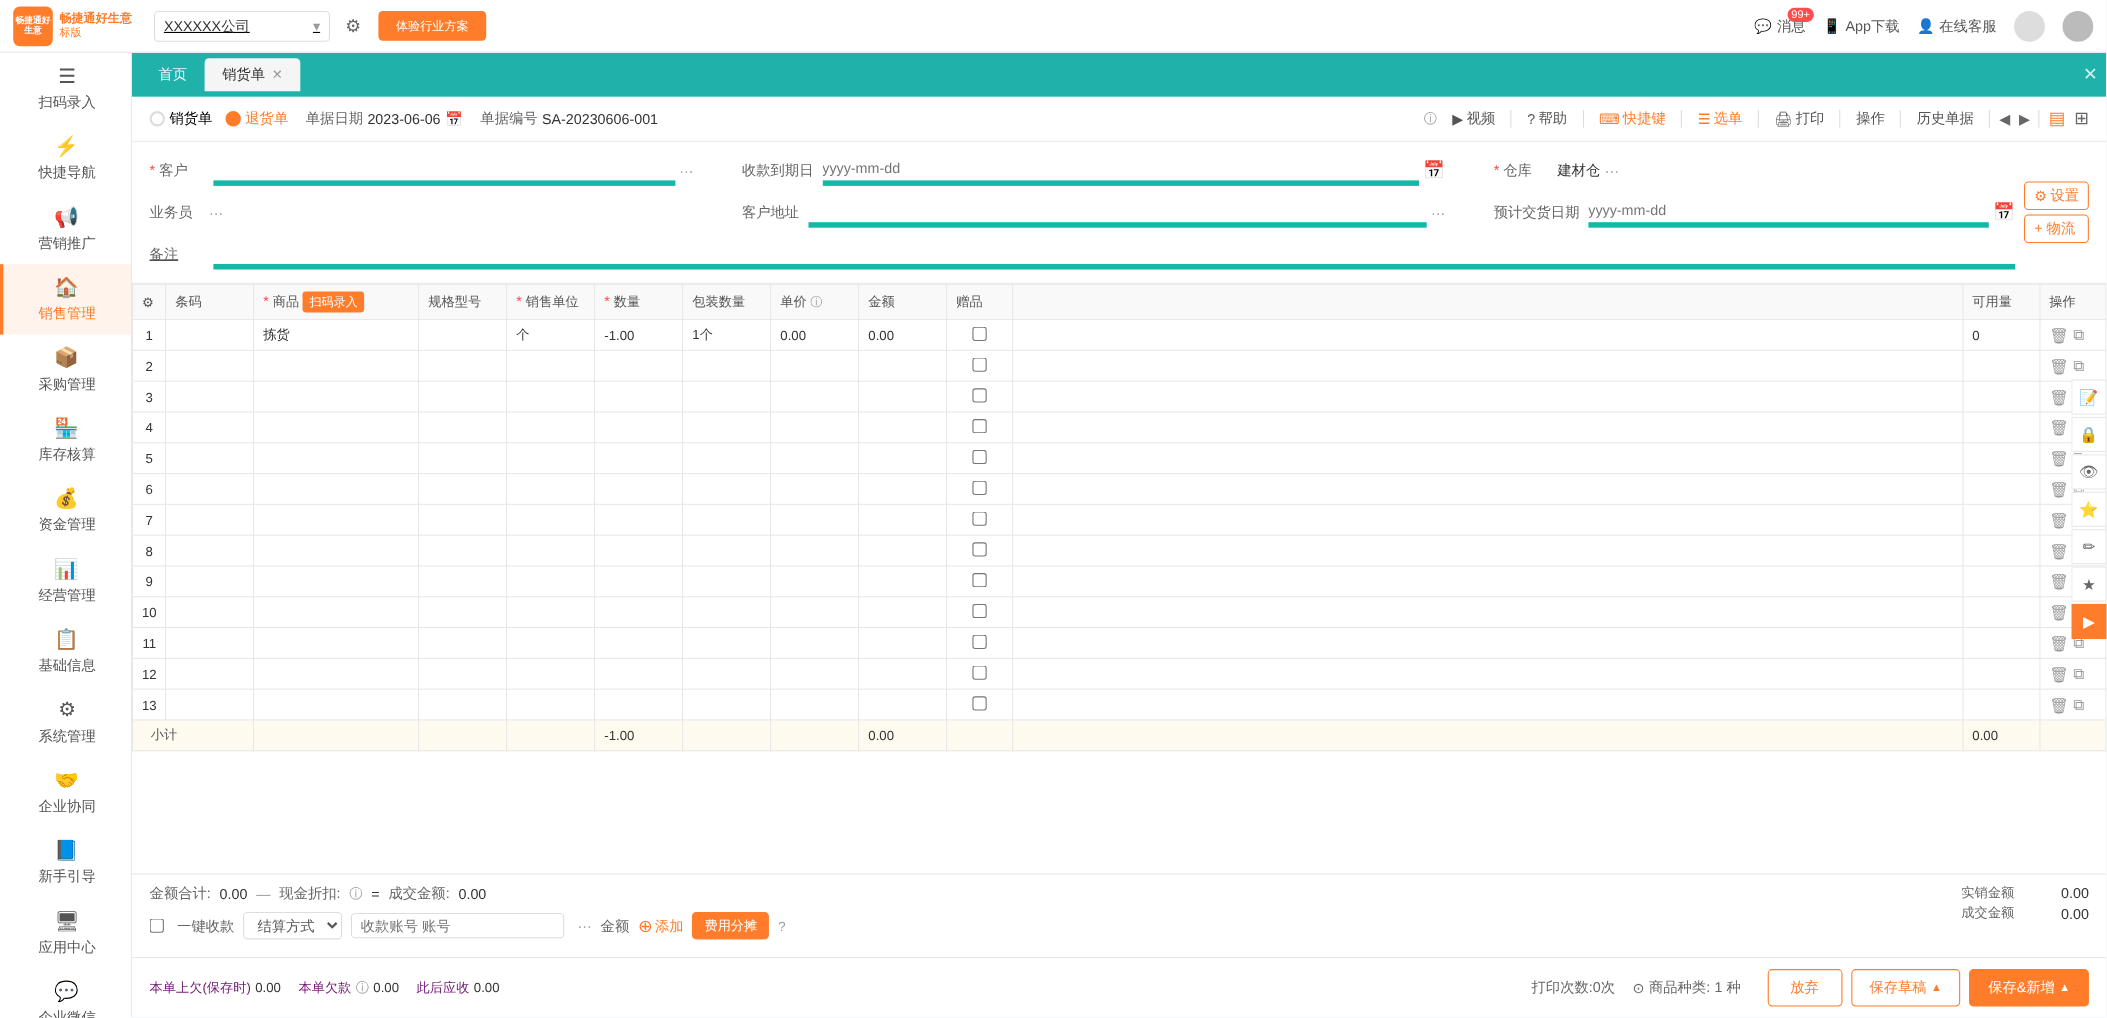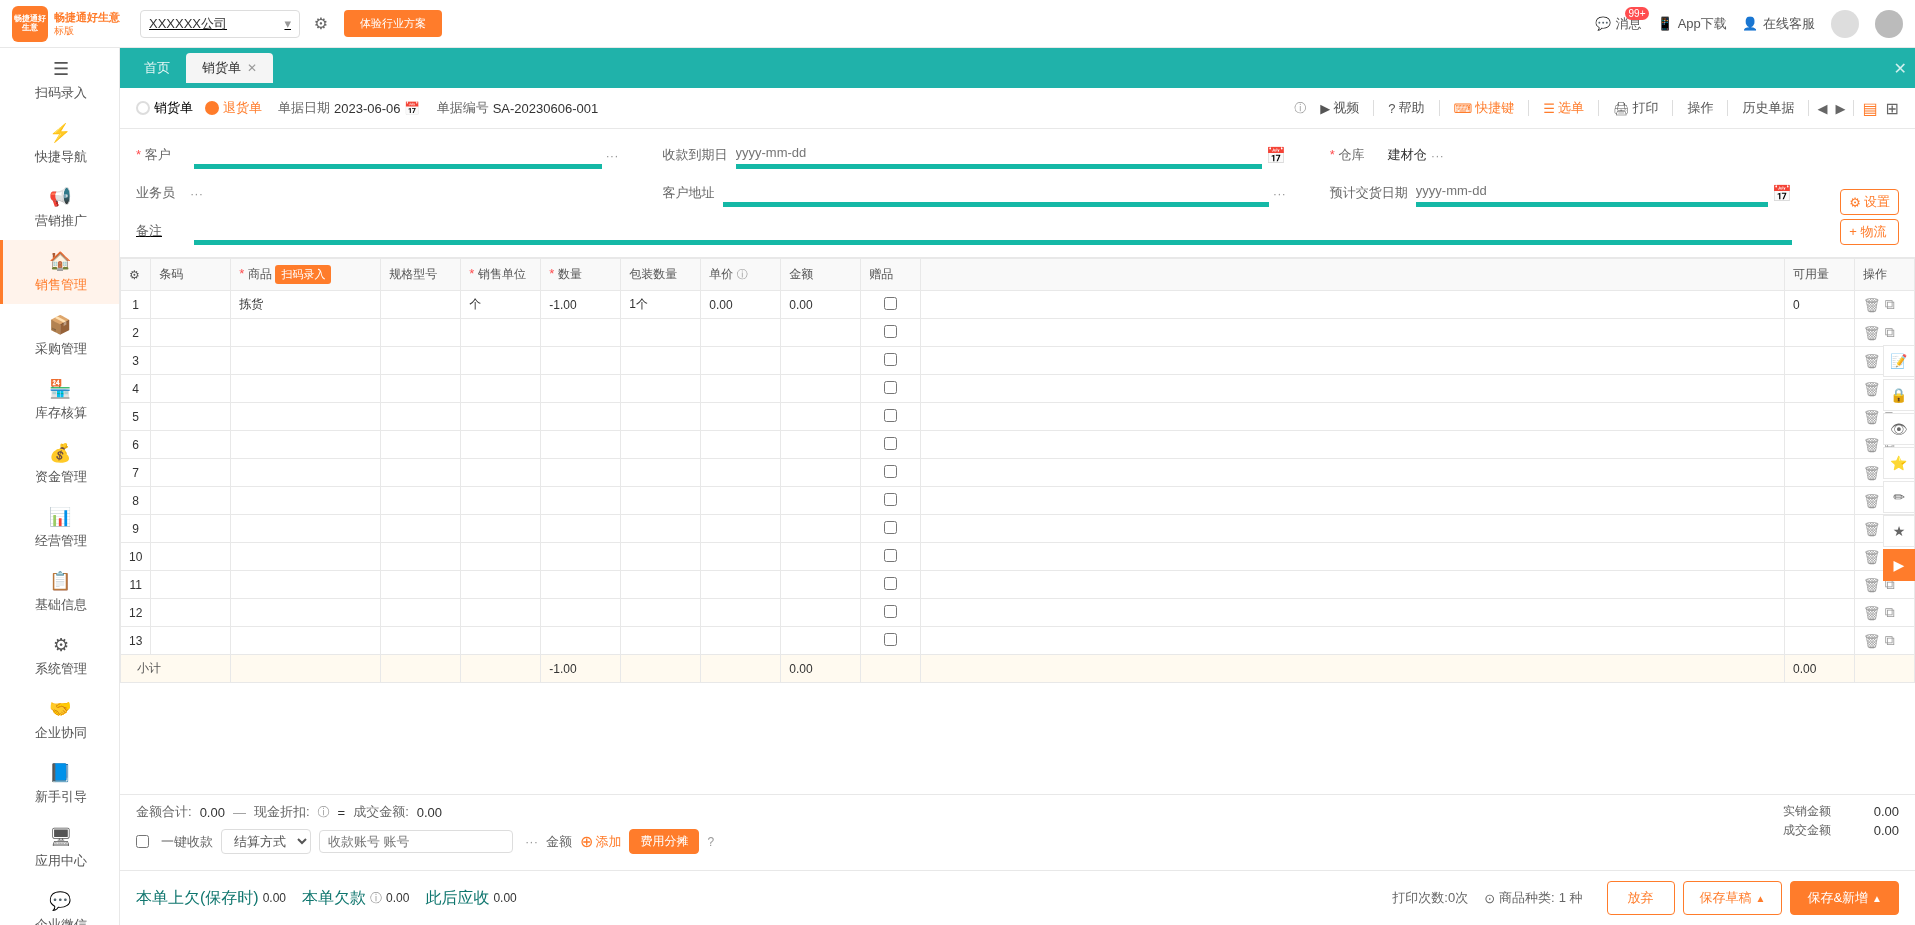--- a/index.html
+++ b/index.html
@@ -94,21 +94,21 @@
     .payment-checkbox { margin-right: 4px; }
     .select-box { border: 1px solid #ddd; border-radius: 4px; padding: 3px 8px; color: #555; background: white; cursor: pointer; }
     .input-box { border: 1px solid #ddd; border-radius: 4px; padding: 3px 8px; color: #555; background: white; min-width: 80px; }
     .add-btn { background: none; border: none; color: #ff7c2b; cursor: pointer; display: flex; align-items: center; gap: 2px; }
     .fee-btn { border: 1px solid #ff7c2b; color: #ff7c2b; background: white; border-radius: 4px; padding: 3px 10px; cursor: pointer; font-size: 12px; }
     .fee-btn.active { background: #ff7c2b; color: white; }
 
     
     .bottom-action-bar { background: #fff; border-top: 1px solid #e8e8e8; padding: 10px 16px; display: flex; align-items: center; gap: 16px; flex-shrink: 0; }
     .bottom-stat { display: flex; align-items: center; gap: 4px; }
-    .bottom-stat-label { color: #0f766e; font-size: 16px; }
+    .bottom-stat-label { color: #701a75; font-size: 12px; }
     .bottom-stat-value { color: #333; font-size: 12px; font-weight: 500; }
     .bottom-stat-info { color: #999; cursor: pointer; font-size: 12px; }
     .print-info { margin-left: auto; display: flex; align-items: center; gap: 8px; color: #666; font-size: 12px; }
     .product-info { display: flex; align-items: center; gap: 4px; color: #666; font-size: 12px; }
     .action-buttons { display: flex; align-items: center; gap: 8px; margin-left: 8px; }
     .btn-discard { border: 1px solid #ff7c2b; color: #ff7c2b; background: white; border-radius: 4px; padding: 7px 20px; cursor: pointer; font-size: 13px; }
     .btn-save-draft { background: white; border: 1px solid #ff7c2b; color: #ff7c2b; border-radius: 4px; padding: 7px 16px; cursor: pointer; font-size: 13px; display: flex; align-items: center; gap: 4px; }
     .btn-save-new { background: #ff7c2b; border: 1px solid #ff7c2b; color: white; border-radius: 4px; padding: 7px 16px; cursor: pointer; font-size: 13px; display: flex; align-items: center; gap: 4px; }
     .btn-arrow { font-size: 10px; }
 
@@ -294,21 +294,21 @@
         <div class="divider-v"></div>
         <span style="cursor:pointer; color:#666;">◀</span>
         <span style="cursor:pointer; color:#666;">▶</span>
         <div class="divider-v"></div>
         <span style="cursor:pointer; color:#ff7c2b; font-size:16px;">▤</span>
         <span style="cursor:pointer; color:#666; font-size:16px;">⊞</span>
       </div>
     </div>
 
     <div class="form-fields">
-      <div style="display:flex; align-items:flex-end;gap:40px;">
+      <div style="display:flex; align-items:center;">
         <div style="flex:1;">
           <div class="fields-row">
             <div class="field-group" style="flex:1.5;">
               <span class="field-label">
                 <span style="color:#ff4d4f;">* </span>客户
               </span>
               <input class="field-input" type="text" value="" style="margin-left: 8px;">
               <span class="field-dots">···</span>
             </div>
             <div class="field-group" style="flex:2;">

